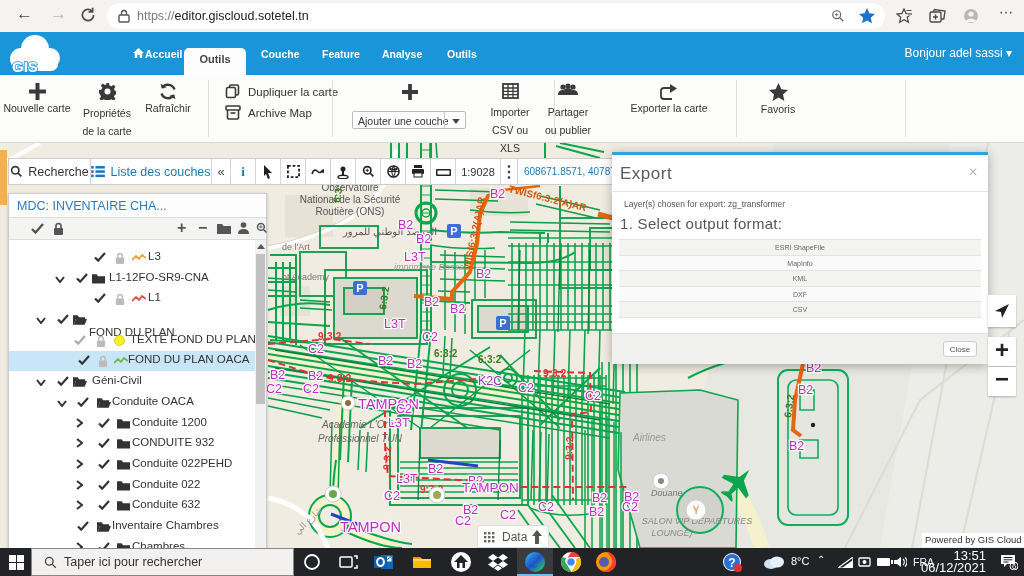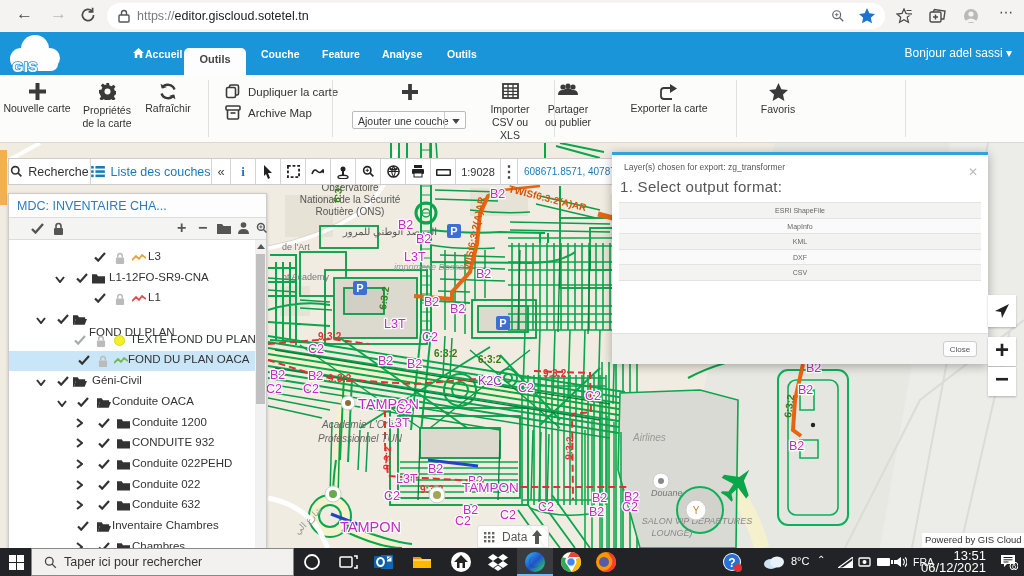--- a/index.html
+++ b/index.html
@@ -18,21 +18,21 @@
 #bluebar { position:absolute; left:0; top:32px; width:1024px; height:43px; background:#1b95d9; }
 .navtxt { position:absolute; font-size:10.5px; font-weight:bold; color:#fff; }
 #cartetab { position:absolute; left:184px; top:16px; width:62px; height:27px; background:#fdfdfd; border-radius:5px 5px 0 0; color:#444; font-size:11px; font-weight:bold; text-align:center; line-height:23px; }
 #bonjour { position:absolute; right:12px; top:14px; color:#fff; font-size:12px; }
 
 
 #ribbon { position:absolute; left:0; top:75px; width:1024px; height:68px; background:#fcfcfb; border-bottom:1px solid #d8d8d6; }
 .rsep { position:absolute; top:5px; width:1px; height:57px; background:#e0e0de; }
 .ritem { position:absolute; text-align:center; color:#333; font-size:10.5px; line-height:9.5px; }
 .ricon { display:block; margin:0 auto 4px auto; }
-.rlbl2 { line-height:13px; }
+.rlbl2 { line-height:18px; }
 
 
 #maptools { position:absolute; left:8px; top:158px; height:27px; background:#fff; border:1px solid #ccc; display:flex; align-items:center; }
 .mtcell { height:100%; display:flex; align-items:center; justify-content:center; border-right:1px solid #d5d5d5; }
 
 
 #sidebar { position:absolute; left:8px; top:193px; width:259px; height:357px; background:#fff; border:1px solid #ccc; box-shadow:0 1px 3px rgba(0,0,0,.2); }
 #sbheader { position:absolute; left:0; top:0; width:100%; height:24px; border-bottom:1px solid #ddd; background:#fdfdfd; }
 #sbheader span { position:absolute; left:8px; top:5px; color:#2e7cbe; font-size:12.5px; }
 #sbtools { position:absolute; left:0; top:24px; width:100%; height:22px; background:#f4f4f2; border-bottom:1px solid #ddd; }
@@ -639,20 +639,21 @@
       </div>
     <div id="sbscroll">
         <div id="sbthumb"></div>
       <svg style="position:absolute;left:2px;top:3px;" width="8" height="8" viewBox="0 0 8 8">
           <path d="M0 6 L4 1 L8 6 Z" fill="#555"></path>
         </svg>
     </div>
   </div>
 
   <div id="export">
+    <h1>Export</h1>
     <div class="x">✕</div>
     <div class="layers">Layer(s) chosen for export: zg_transformer</div>
     <div class="h2">1. Select output format:</div>
     <div id="fmtlist">
       <div class="row">ESRI ShapeFile</div>
       <div class="row">MapInfo</div>
       <div class="row">KML</div>
       <div class="row">DXF</div>
       <div class="row">CSV</div>
     </div>

